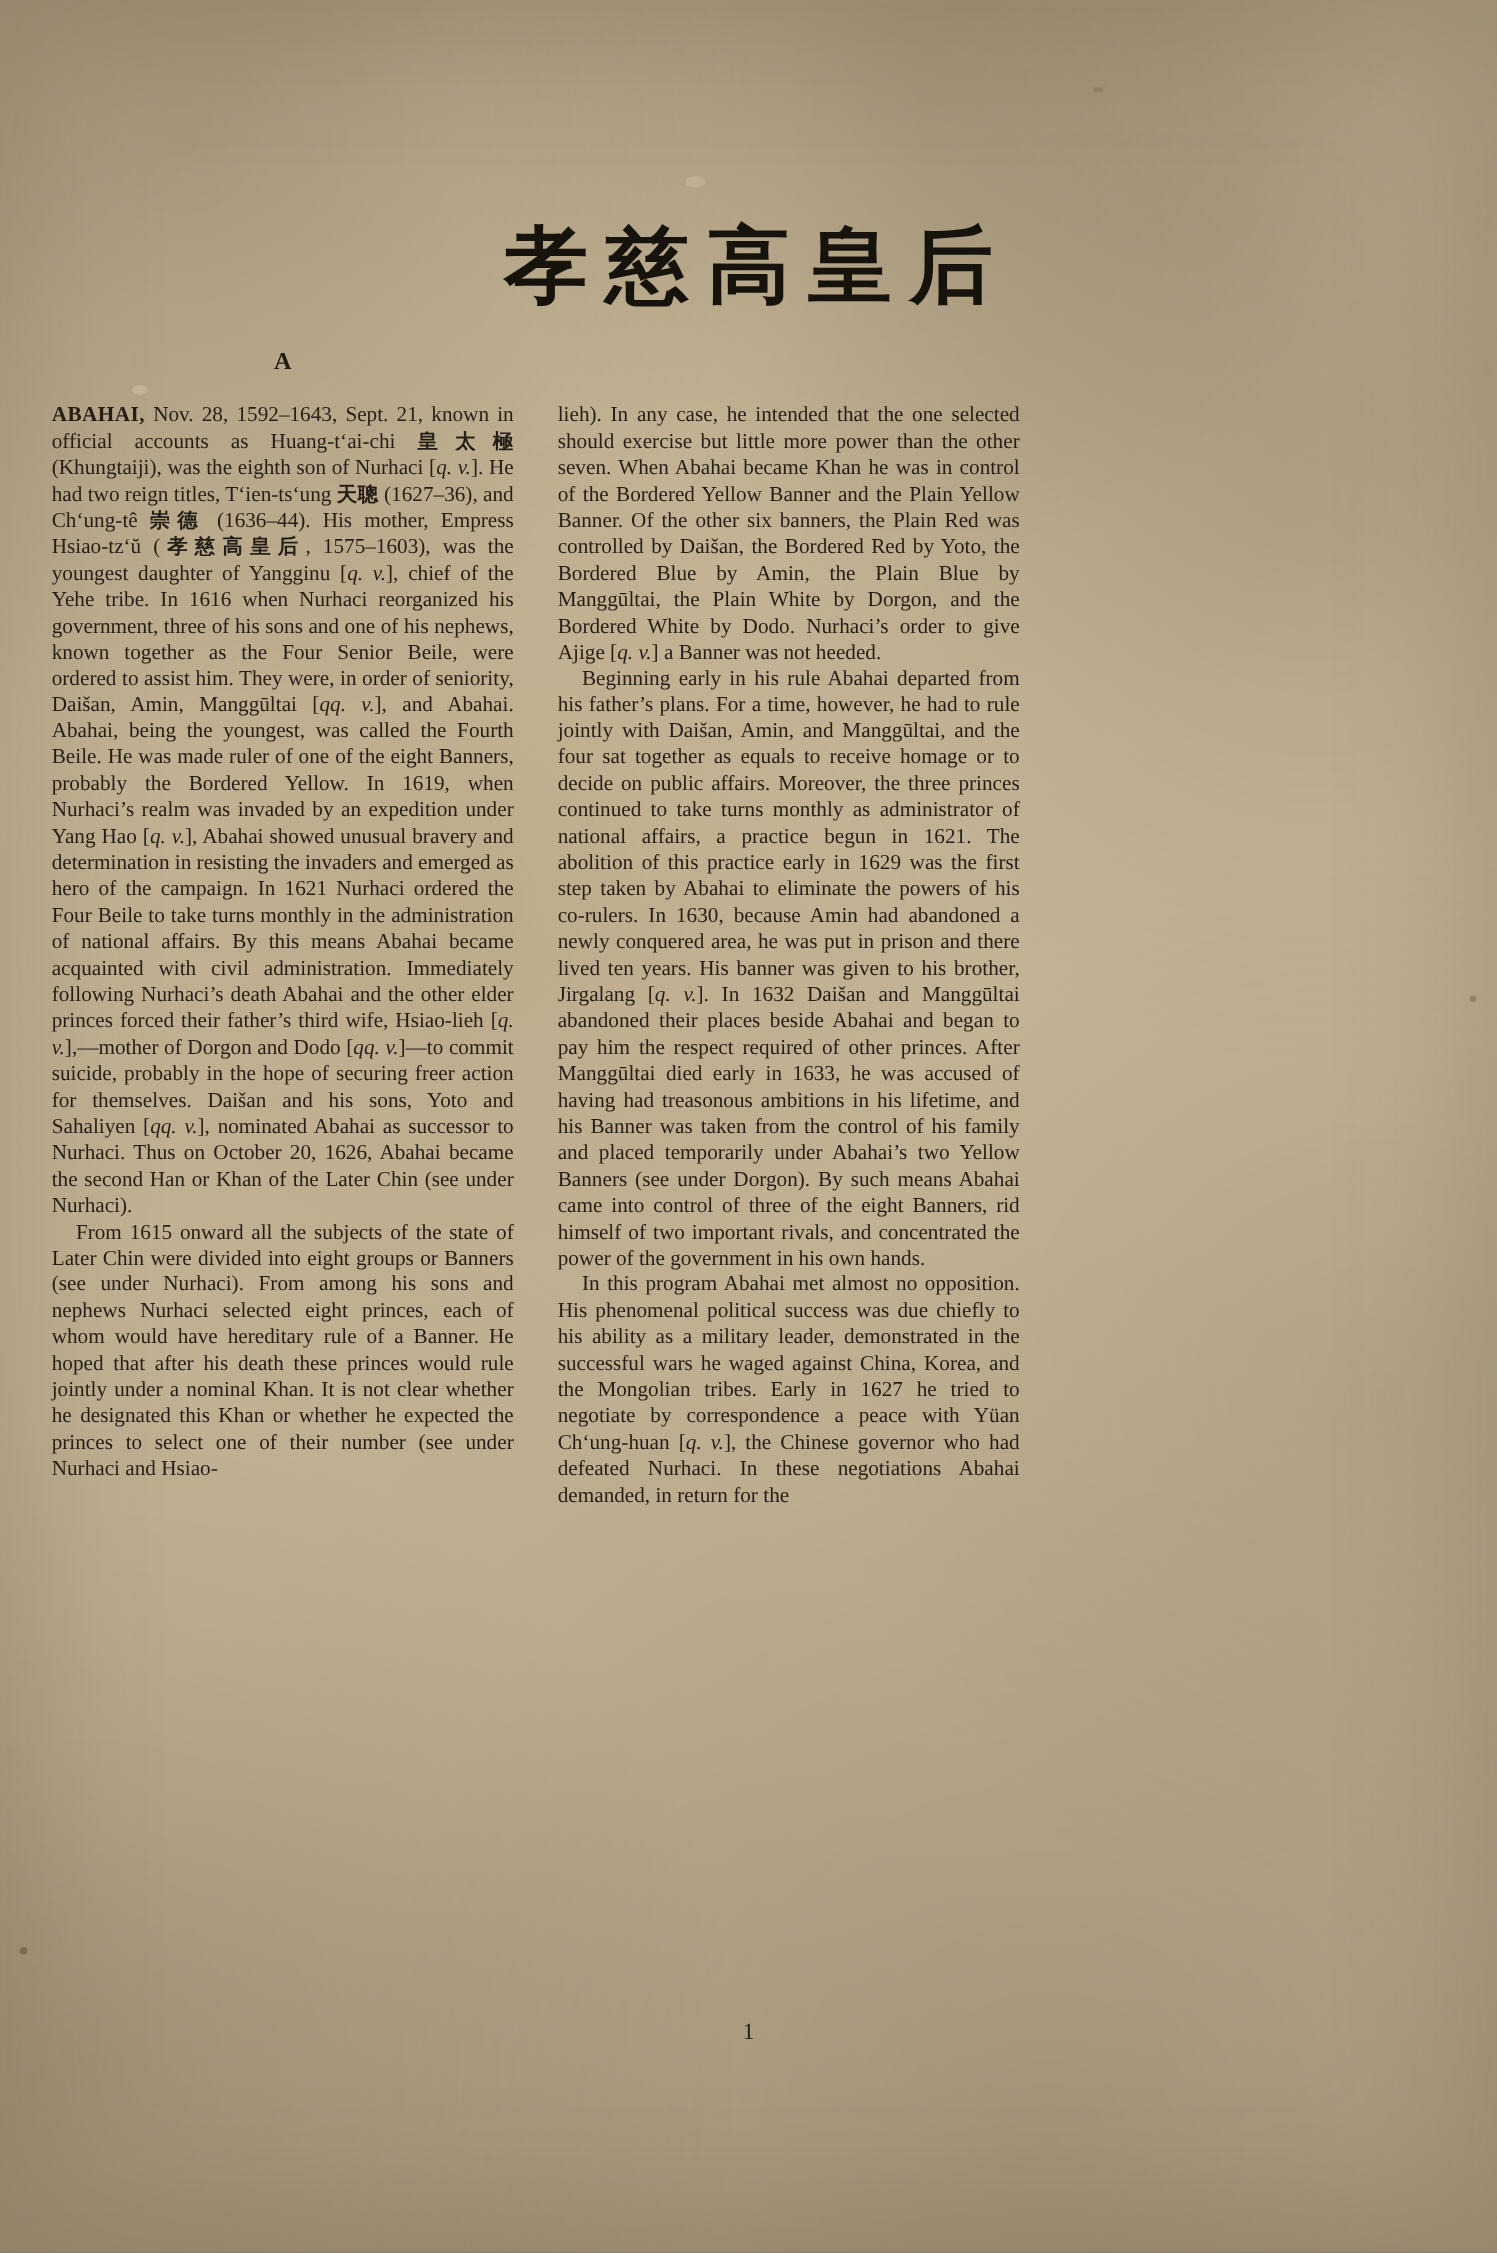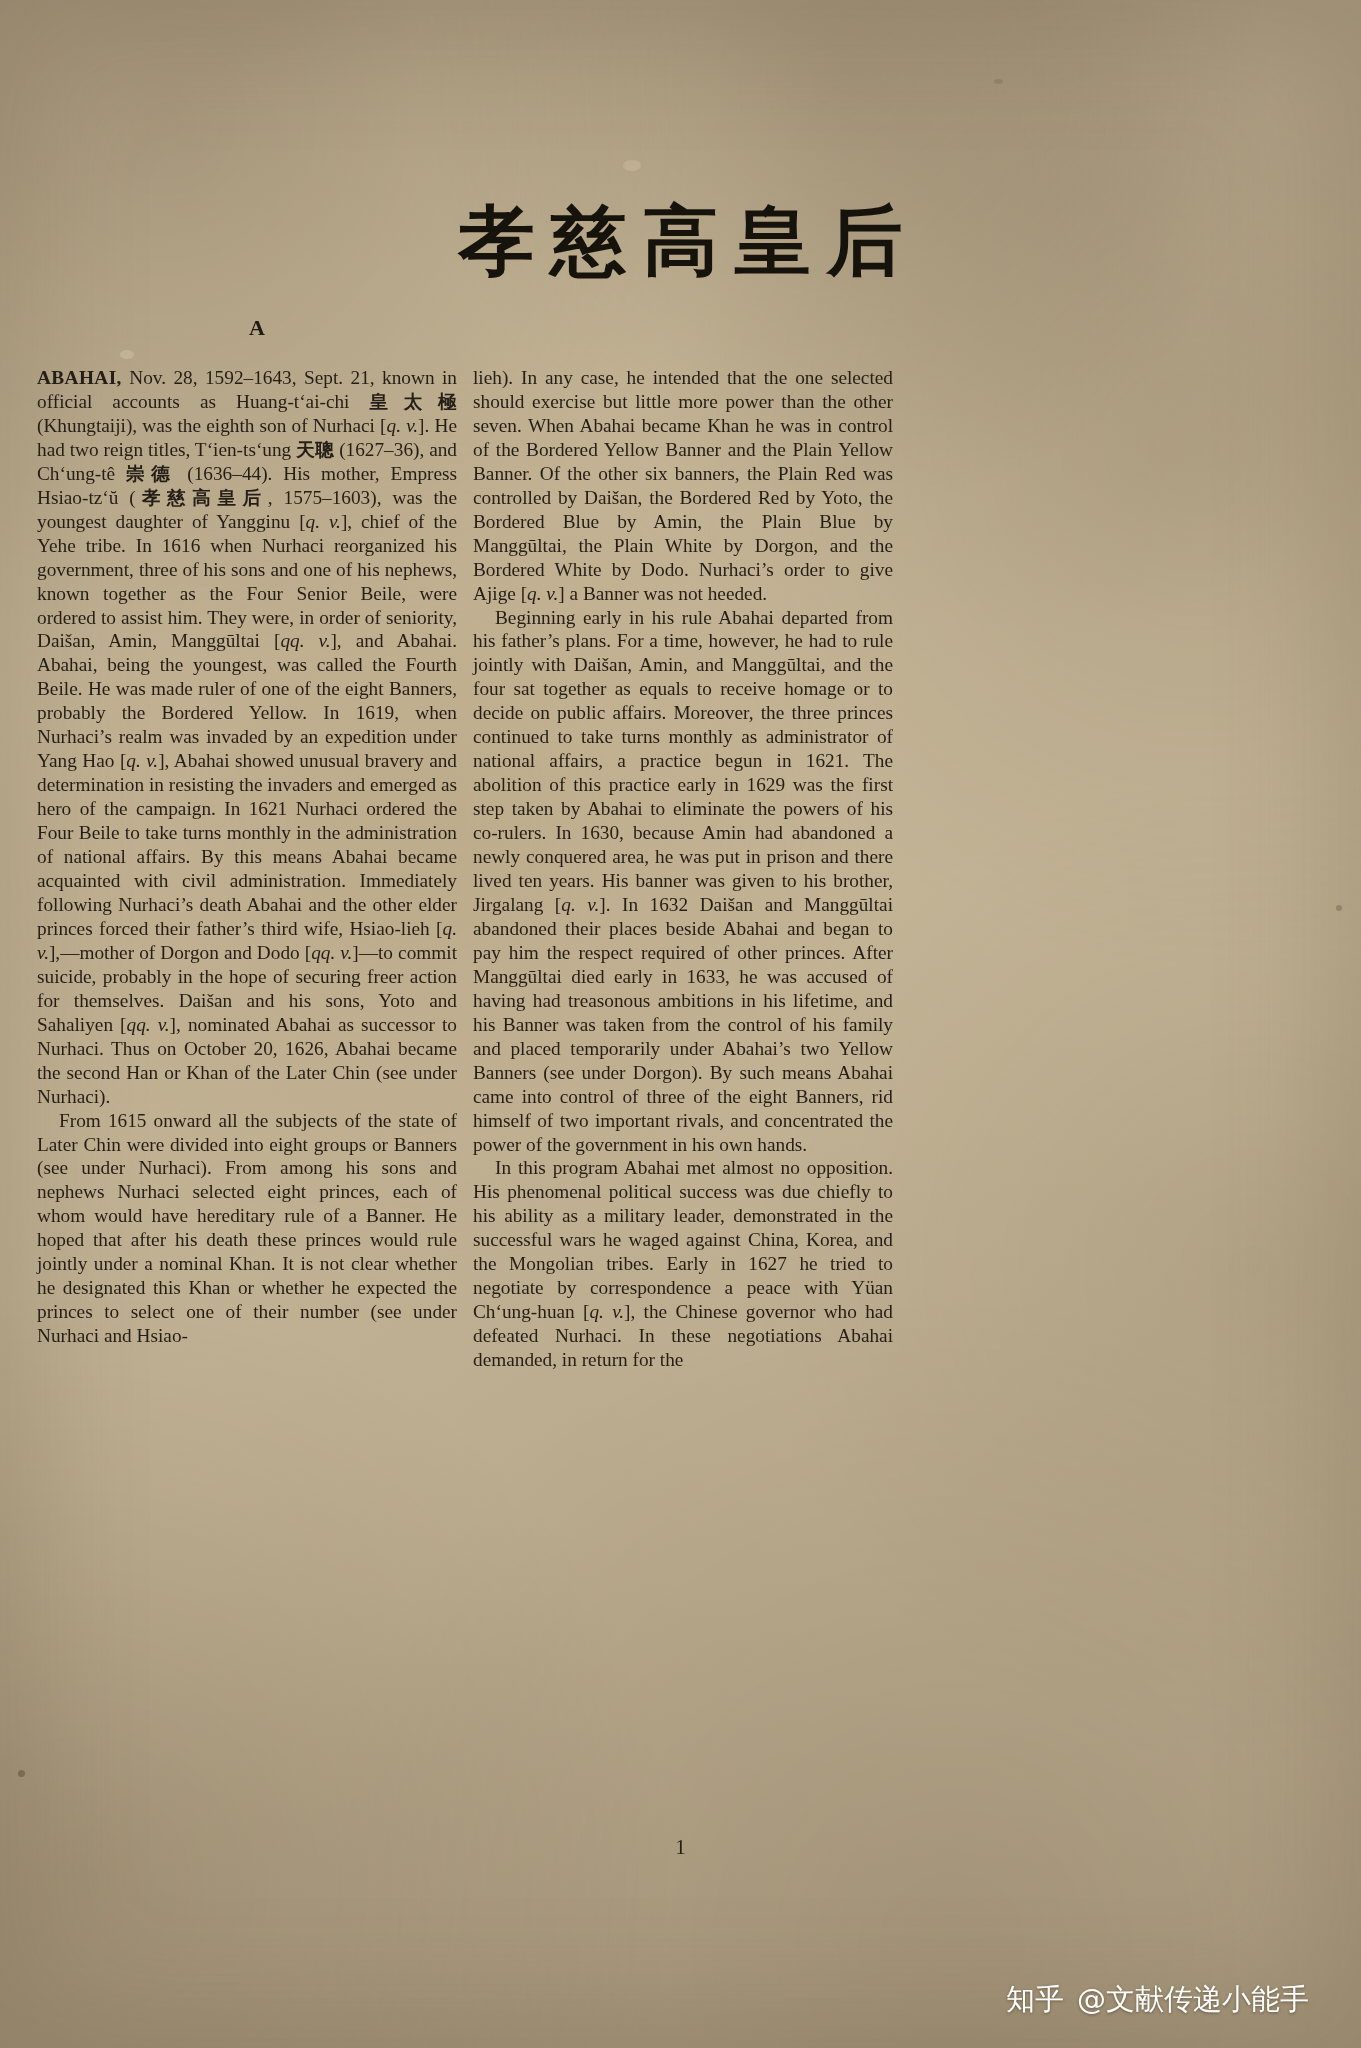--- a/index.html
+++ b/index.html
@@ -86,24 +86,24 @@
     font-size: 22px;
     font-weight: 700;
     color: #201a13;
     z-index: 4;
   }
 
   
   .columns {
     position: absolute;
     top: 366px;
-    left: 37px;
+    left: 47px;
     width: 1268px;
     display: flex;
-    gap: 16px;
+    gap: 40px;
     z-index: 3;
   }
   .col {
     width: 420px;
     font-size: 19.3px;
     line-height: 23.95px;
     text-align: justify;
     text-justify: inter-word;
     color: #241e17;
     -webkit-font-smoothing: none;
@@ -186,18 +186,14 @@
   </div>
 
   <div class="folio">1</div>
 
   <div class="speck" style="left:18px;  top:1770px; width:7px;  height:7px;"></div>
   <div class="speck" style="left:1336px; top:905px;  width:6px;  height:6px; background:rgba(70,56,38,0.28);"></div>
   <div class="speck" style="left:994px;  top:79px;   width:9px;  height:5px; background:rgba(92,76,54,0.22);"></div>
   <div class="speck" style="left:120px;  top:350px;  width:14px; height:9px; background:rgba(216,202,172,0.42);"></div>
   <div class="speck" style="left:623px;  top:160px;  width:18px; height:11px; background:rgba(218,198,170,0.35);"></div>
 
-  <div class="watermark">
-    <span class="wm-brand">知乎</span>
-    <span class="wm-user">@文献传递小能手</span>
-  </div>
 
 </div>
 
 </body></html>

